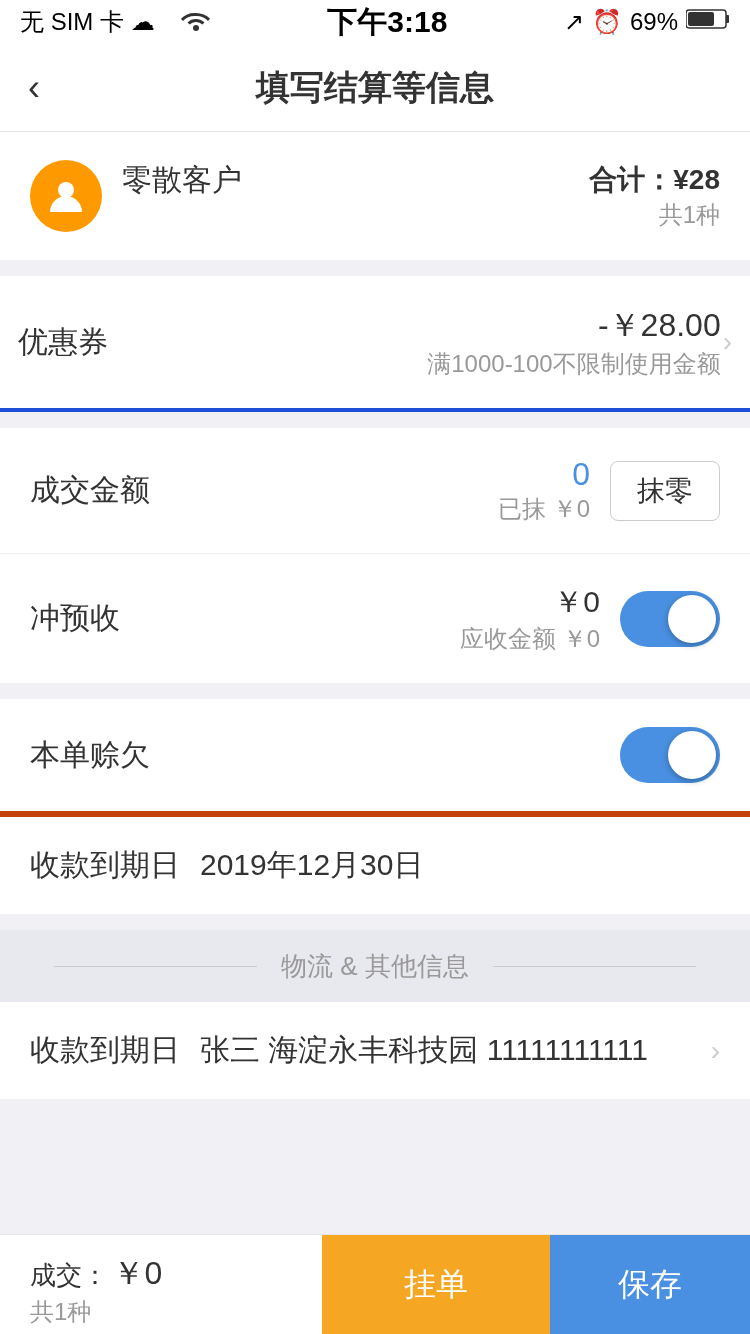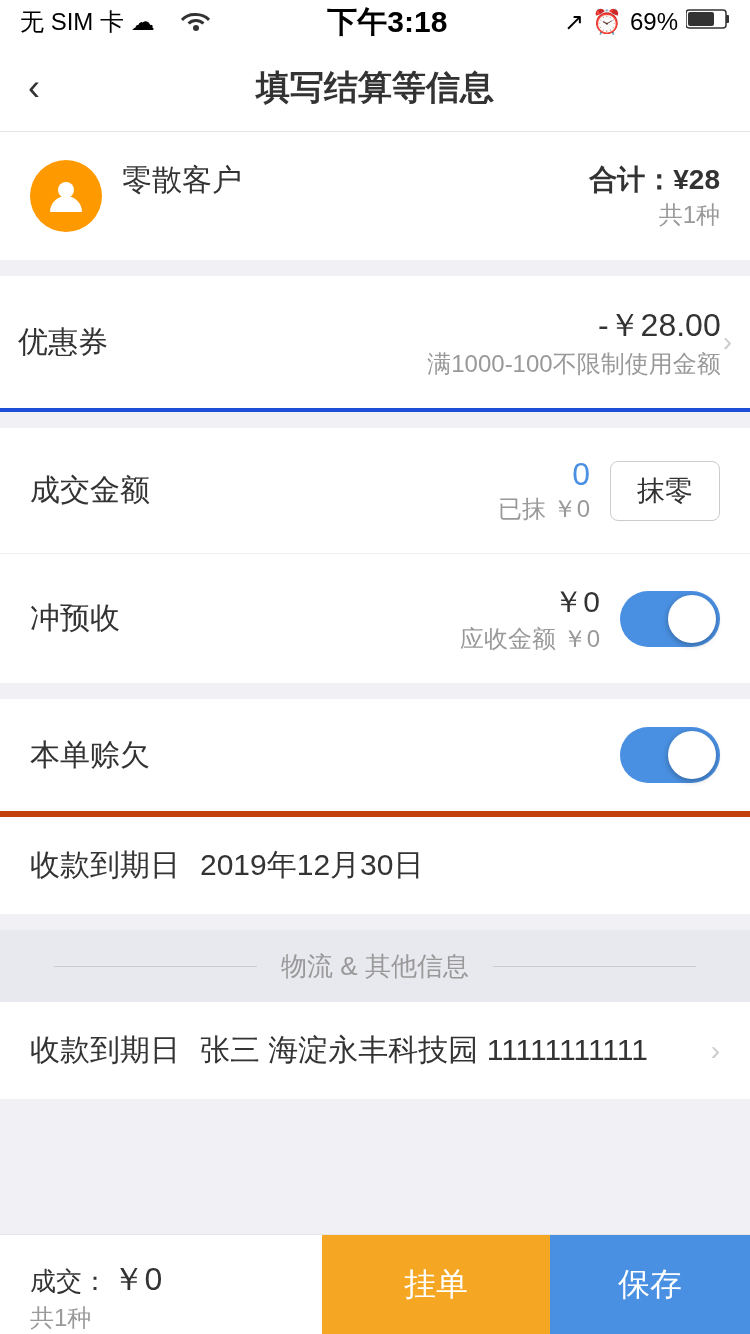--- a/index.html
+++ b/index.html
@@ -285,22 +285,22 @@
       height: 100px;
       background: #fff;
       display: flex;
       align-items: stretch;
       border-top: 1px solid #e5e5e5;
     }
     .bottom-info {
       flex: 1;
       display: flex;
       flex-direction: column;
-      justify-content: flex-end;
-      padding: 0 30px;
+      justify-content: flex-start;
+      padding: 17px 30px;
     }
     .bottom-label { font-size: 26px; color: #333; }
     .bottom-amount { font-size: 32px; color: #333; font-weight: 500; }
     .bottom-count { font-size: 24px; color: #999; }
     .btn-hang {
       width: 228px;
       background: #f5a623;
       display: flex;
       align-items: center;
       justify-content: center;

